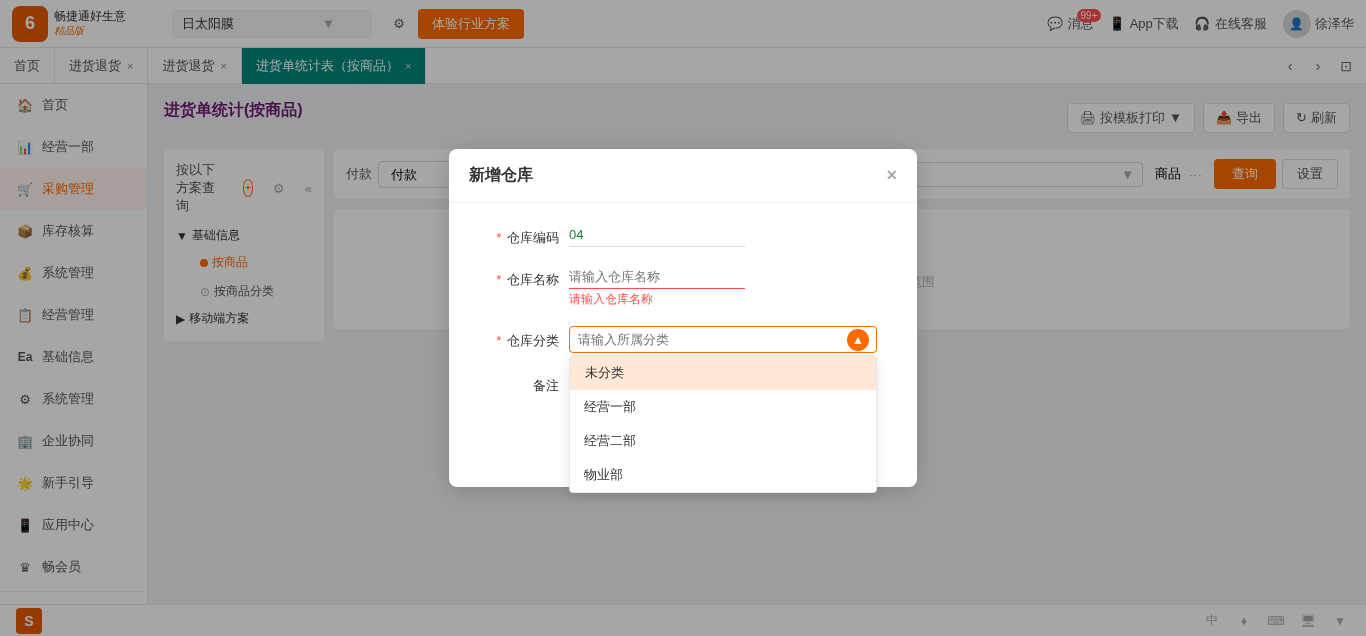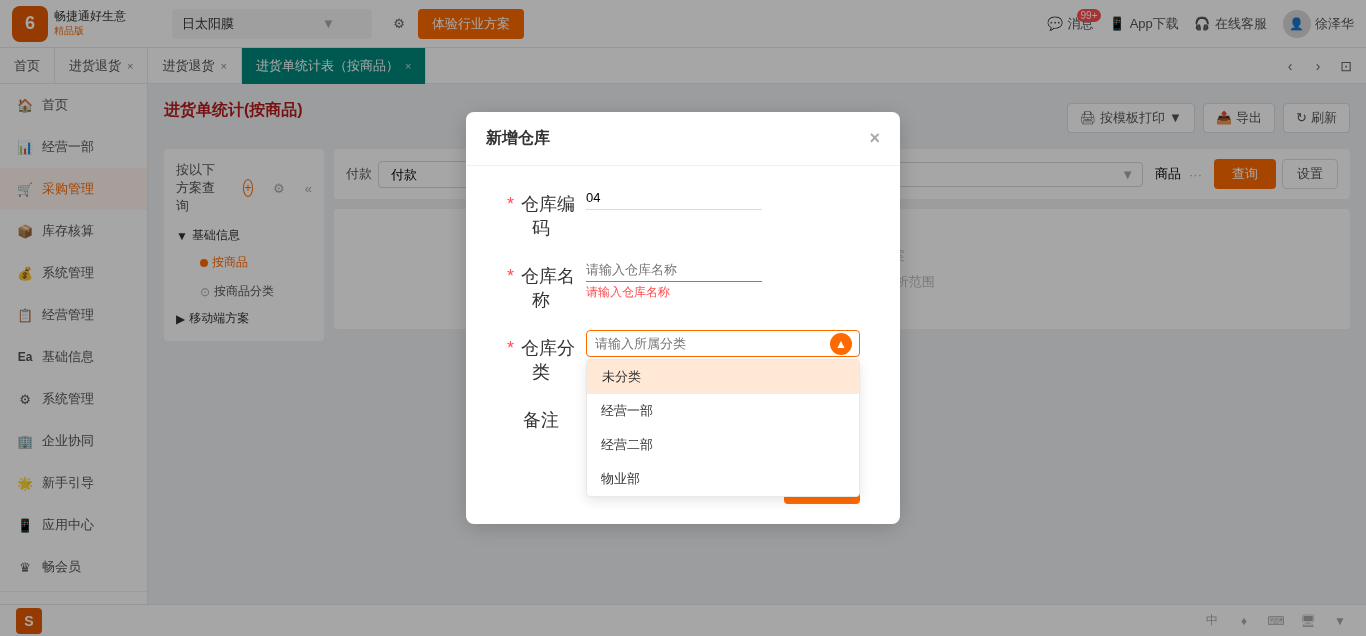--- a/index.html
+++ b/index.html
@@ -24,21 +24,21 @@
     }
     .logo-icon {
       width: 36px; height: 36px;
       background: #e55a00;
       border-radius: 8px;
       display: flex; align-items: center; justify-content: center;
       color: #fff; font-size: 18px; font-weight: bold;
       margin-right: 6px;
     }
     .logo-text { font-size: 12px; color: #333; line-height: 1.3; }
-    .logo-sub { font-size: 10px; color: #ff6a00; }
+    .logo-sub { font-size: 10px; color: #ff6a00; font-style: italic; }
     .nav-search {
       display: flex; align-items: center;
       background: #f5f5f5; border-radius: 4px;
       padding: 4px 10px; margin: 0 12px;
       width: 200px; height: 30px;
     }
     .nav-search input {
       border: none; background: transparent; outline: none;
       font-size: 13px; color: #333; width: 140px;
     }
@@ -155,21 +155,21 @@
 
     
     .content {
       flex: 1;
       padding: 16px;
       background: #f0f2f5;
       overflow: auto;
       position: relative;
     }
     .page-title {
-      font-size: 16px; font-weight: bold; color: #b91c1c;
+      font-size: 16px; font-weight: bold; color: #701a75;
       margin-bottom: 14px;
     }
     .btn-outline {
       display: flex; align-items: center; gap: 4px;
       border: 1px solid #ddd; background: #fff;
       border-radius: 4px; padding: 5px 12px;
       cursor: pointer; font-size: 13px; color: #555;
     }
     .btn-primary {
       background: #ff6a00; color: #fff;
@@ -217,21 +217,21 @@
       position: fixed; top: 0; left: 0; right: 0; bottom: 0;
       background: rgba(0,0,0,0.35);
       z-index: 100;
       display: flex; align-items: center; justify-content: center;
     }
 
     
     .modal {
       background: #fff;
       border-radius: 8px;
-      width: 434px;
+      width: 468px;
       padding: 0;
       position: relative;
       box-shadow: 0 4px 24px rgba(0,0,0,0.18);
     }
     .modal-header {
       display: flex; align-items: center; justify-content: space-between;
       padding: 16px 20px;
       border-bottom: 1px solid #f0f0f0;
       font-size: 16px; font-weight: bold; color: #333;
     }
@@ -240,29 +240,29 @@
     }
     .modal-body {
       padding: 20px 40px 10px 40px;
     }
     .form-row {
       display: flex; align-items: flex-start;
       margin-bottom: 18px;
     }
     .form-label {
       width: 80px; flex-shrink: 0;
-      font-size: 18px; color: #333;
-      padding-top: 6px; text-align: center;
+      font-size: 13px; color: #333;
+      padding-top: 6px; text-align: right;
       padding-right: 10px;
     }
     .form-label .required { color: #ff4d4f; margin-right: 2px; }
     .form-control {
       flex: 1;
       border: none; border-bottom: 1px solid #d9d9d9;
-      padding: 4px 0; font-size: 13px; color: #000000;
+      padding: 4px 0; font-size: 13px; color: #15803d;
       outline: none; background: transparent;
     }
     .form-control.error { border-bottom-color: #ff4d4f; }
     .error-msg { color: #ff4d4f; font-size: 12px; margin-top: 2px; }
     .form-control-wrapper { flex: 1; position: relative; }
 
     
     .cat-input-wrapper {
       flex: 1; position: relative;
     }

